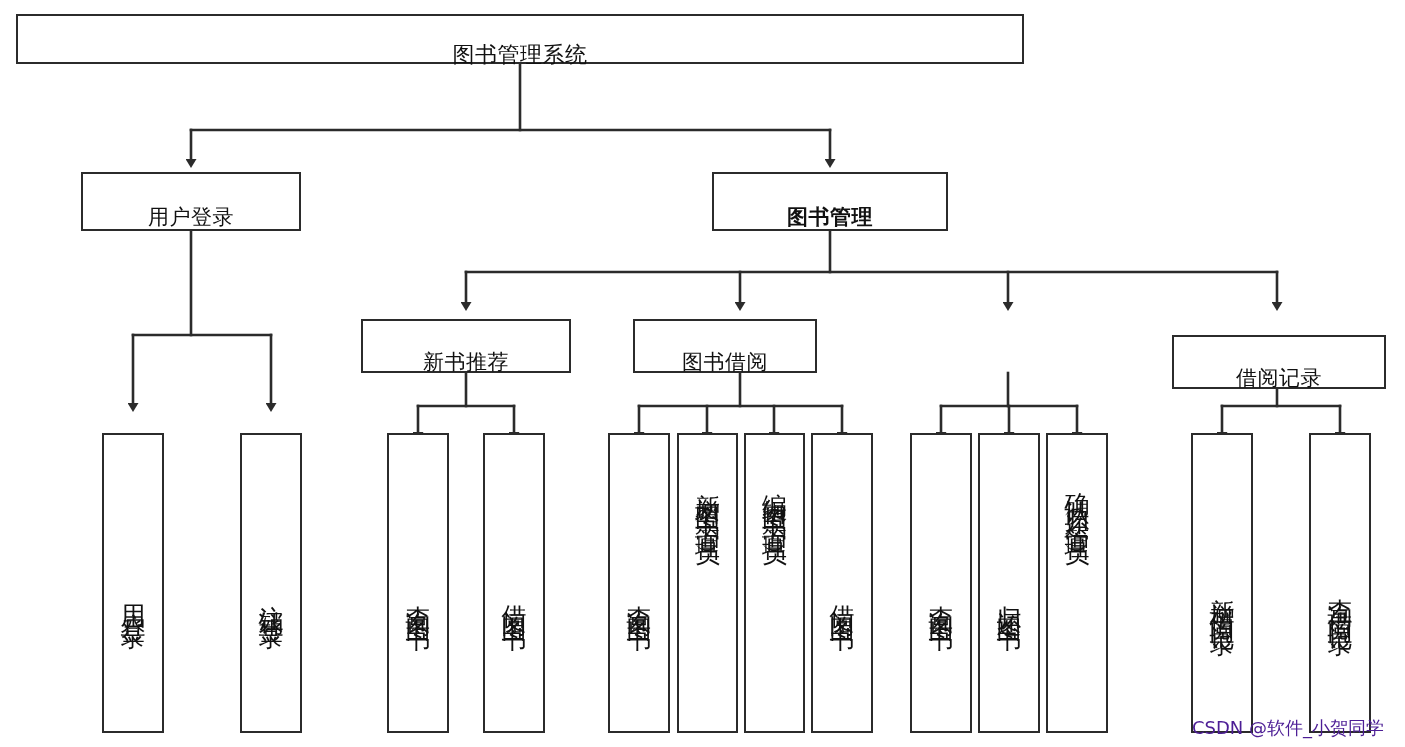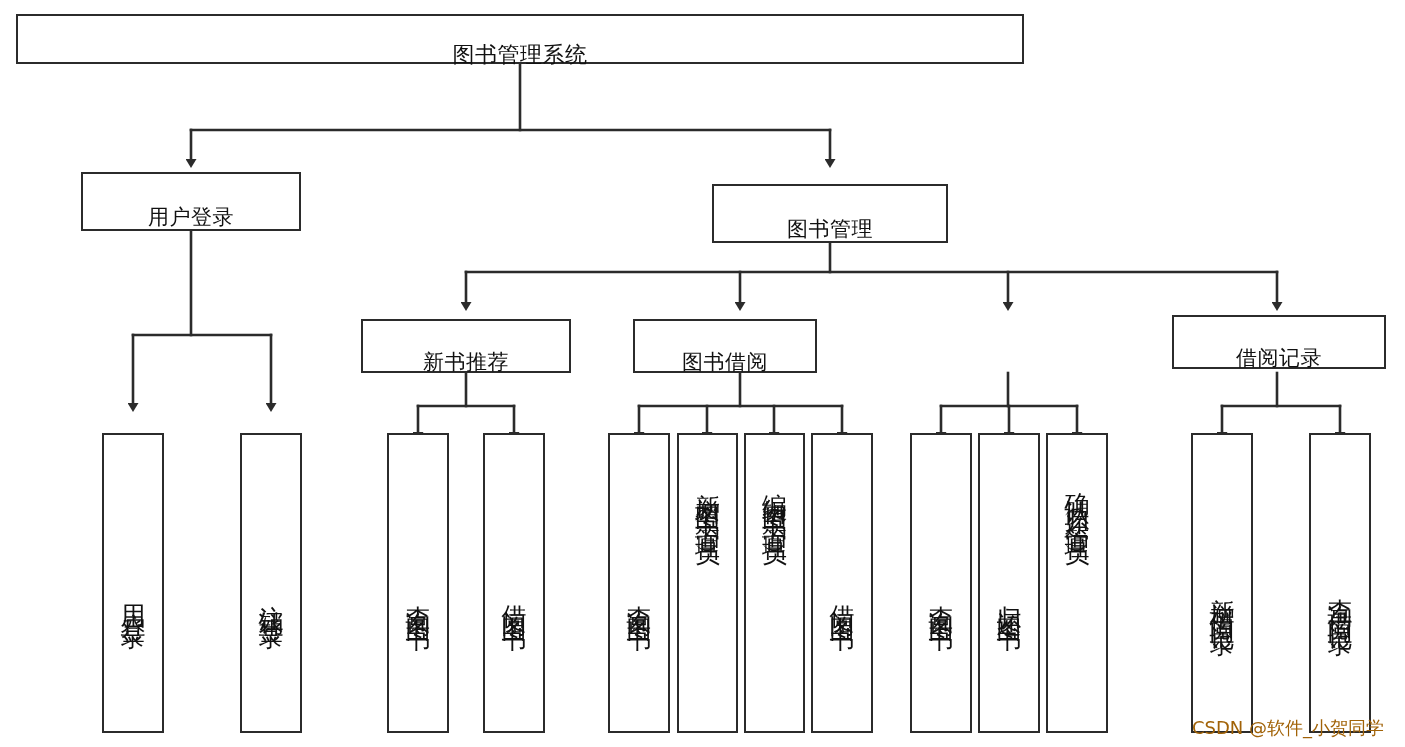--- a/index.html
+++ b/index.html
@@ -63,21 +63,21 @@
     font-size: 25px;
     line-height: 1.0;
     letter-spacing: 7px;
     white-space: nowrap;
   }
   .node.vert.top-align {
     align-items: flex-start;
   }
   .watermark {
     position: absolute;
-    color: #a16207;
+    color: #4c1d95;
     font-size: 18px;
     white-space: nowrap;
     z-index: 5;
     font-family: "DejaVu Sans", "Liberation Sans", sans-serif;
   }
 </style>
 </head>
 <body>
 
 <div id="canvas">
@@ -134,31 +134,31 @@
     </g>
   </svg>
 
   <div class="node horiz title-node" style="left:16px; top:14px; width:1008px; height:50px;">
     <span class="label">图书管理系统</span>
   </div>
 
   <div class="node horiz" style="left:81px; top:172px; width:220px; height:59px;">
     <span class="label">用户登录</span>
   </div>
-  <div class="node horiz" style="left:712px; top:184px; width:236px; height:59px;">
+  <div class="node horiz" style="left:712px; top:172px; width:236px; height:59px;font-weight:bold;">
     <span class="label">图书管理</span>
   </div>
 
   <div class="node horiz" style="left:361px; top:319px; width:210px; height:54px;">
     <span class="label">新书推荐</span>
   </div>
   <div class="node horiz" style="left:633px; top:319px; width:184px; height:54px;">
     <span class="label">图书借阅</span>
   </div>
-  <div class="node horiz" style="left:1172px; top:315px; width:214px; height:54px;">
+  <div class="node horiz" style="left:1172px; top:335px; width:214px; height:54px;">
     <span class="label">借阅记录</span>
   </div>
 
   <div class="node vert" style="left:102px; top:433px; width:62px; height:300px;">
     <span class="label">用户登录</span>
   </div>
   <div class="node vert" style="left:240px; top:433px; width:62px; height:300px;">
     <span class="label">注销登录</span>
   </div>
 

